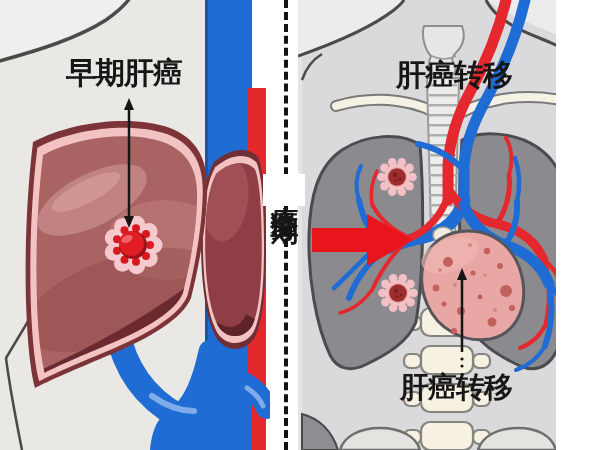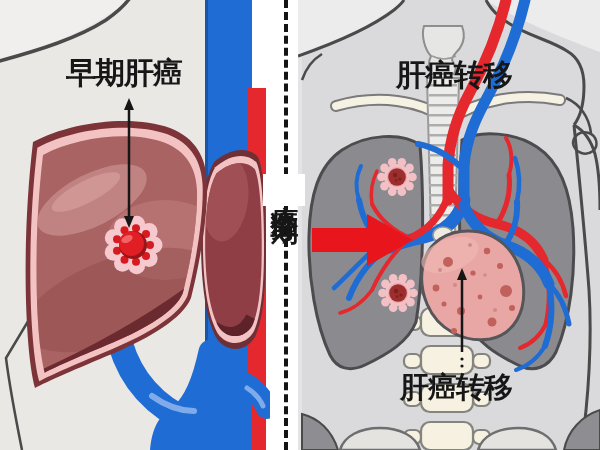--- a/index.html
+++ b/index.html
@@ -1,16 +1,16 @@
 <!DOCTYPE html>
 <html><head>
 <meta charset="utf-8">
 <style>
   html,body{margin:0;padding:0;background:#ffffff;}
-  #figure{position:relative;width:600px;height:450px;background:#ffffff;overflow:hidden;
+  #figure{position:relative;width:556px;height:450px;background:#ffffff;overflow:hidden;
           font-family:"Liberation Sans","DejaVu Sans",sans-serif;}
   .panel-svg{position:absolute;top:0;}
   .label{position:absolute;font-weight:700;color:#161616;white-space:nowrap;line-height:1;}
   .label-h{font-size:30px;letter-spacing:-1px;}
   #divider-line{position:absolute;left:284px;top:0;height:450px;width:0;
                 border-left:4px dashed #141414;z-index:5;}
   #divider-label{position:absolute;left:263px;top:174px;z-index:6;background:#ffffff;
                  writing-mode:vertical-rl;text-orientation:upright;
                  font-size:28px;font-weight:700;color:#161616;
                  letter-spacing:4px;padding:8px 2px;}

